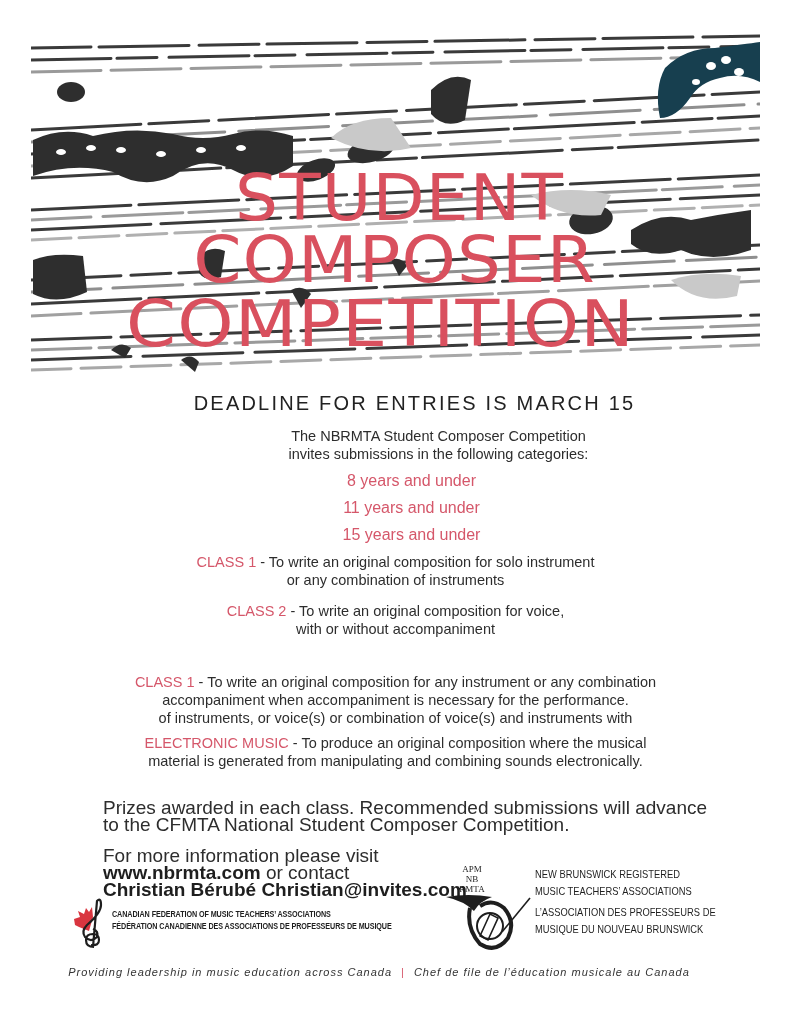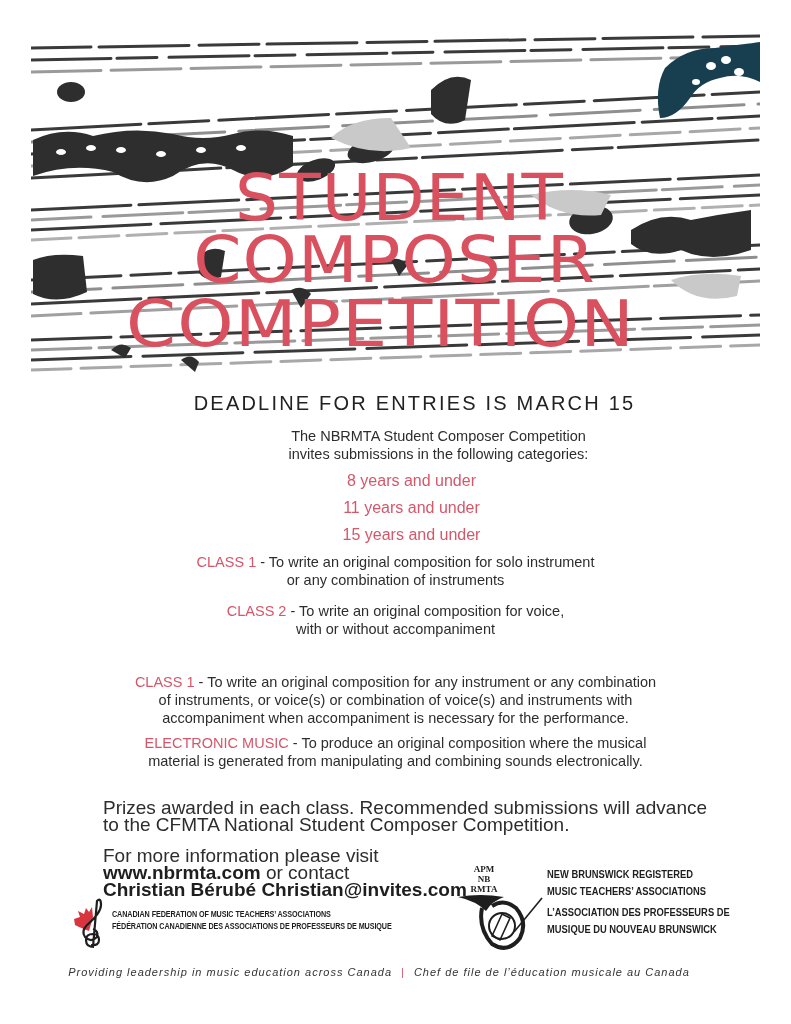--- a/index.html
+++ b/index.html
@@ -33,21 +33,21 @@
     .left-block { position:absolute; left:103px; font-size:19px; line-height:17px; color:#2d2d2d; }
     .prizes { top:799px; }
     .info { top:847px; }
     .info b { color:#1e1e1e; }
 
     
     .cfmta { position:absolute; left:72px; top:897px; width:320px; height:52px; }
     .cfmta-text { position:absolute; left:40px; top:12px; font-size:8.2px; font-weight:bold;
                   font-family:"Liberation Sans Narrow","Liberation Sans", sans-serif; color:#1e1e1e;
                   line-height:12px; letter-spacing:-0.1px; transform:scaleX(0.88); transform-origin:left top; white-space:nowrap; }
-    .nb { position:absolute; left:456px; top:864px; width:300px; height:92px;font-weight:bold; }
+    .nb { position:absolute; left:444px; top:864px; width:300px; height:92px; }
     .nb-text { position:absolute; left:91px; top:2px; font-size:11px; color:#1e1e1e; line-height:17px;
                transform:scaleX(0.85); transform-origin:left top; white-space:nowrap; }
     .nb-text .gap { height:4px; }
     .nb-abbr { position:absolute; left:10px; top:0px; width:36px; text-align:center;
                font-family:"Liberation Serif", serif; font-size:9px; line-height:10px; color:#1e1e1e; }
 
     .footer { position:absolute; top:966px; left:0; width:758px; text-align:center;
               font-size:11px; font-style:italic; letter-spacing:1px; color:#333; }
     .footer .sep { color:#d5576a; font-style:normal; margin:0 9px; }
   </style>
@@ -155,22 +155,22 @@
     <div><span class="lbl">CLASS 1</span><span> - To write an original composition for solo instrument</span></div>
     <div>or any combination of instruments</div>
   </div>
   <div class="center cls c2">
     <div><span class="lbl">CLASS 2</span><span> - To write an original composition for voice,</span></div>
     <div>with or without accompaniment</div>
   </div>
 
   <div class="center cls c3">
     <div><span class="lbl">CLASS 1</span><span> - To write an original composition for any instrument or any combination</span></div>
+    <div>accompaniment when accompaniment is necessary for the performance.</div>
     <div>of instruments, or voice(s) or combination of voice(s) and instruments with</div>
-    <div>accompaniment when accompaniment is necessary for the performance.</div>
   </div>
   <div class="center cls c4">
     <div><span class="lbl">ELECTRONIC MUSIC</span><span> - To produce an original composition where the musical</span></div>
     <div>material is generated from manipulating and combining sounds electronically.</div>
   </div>
 
   <div class="left-block prizes">
     <div>Prizes awarded in each class. Recommended submissions will advance</div>
     <div>to the CFMTA National Student Composer Competition.</div>
   </div>

